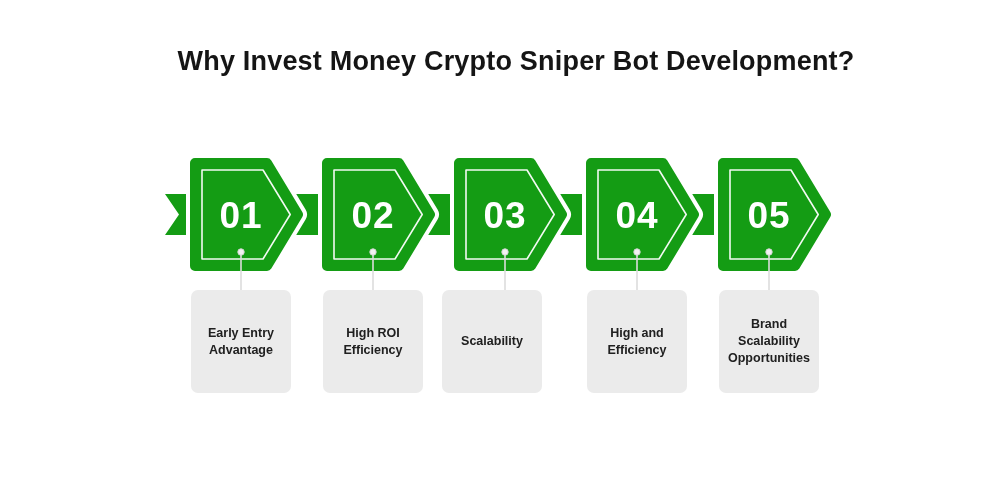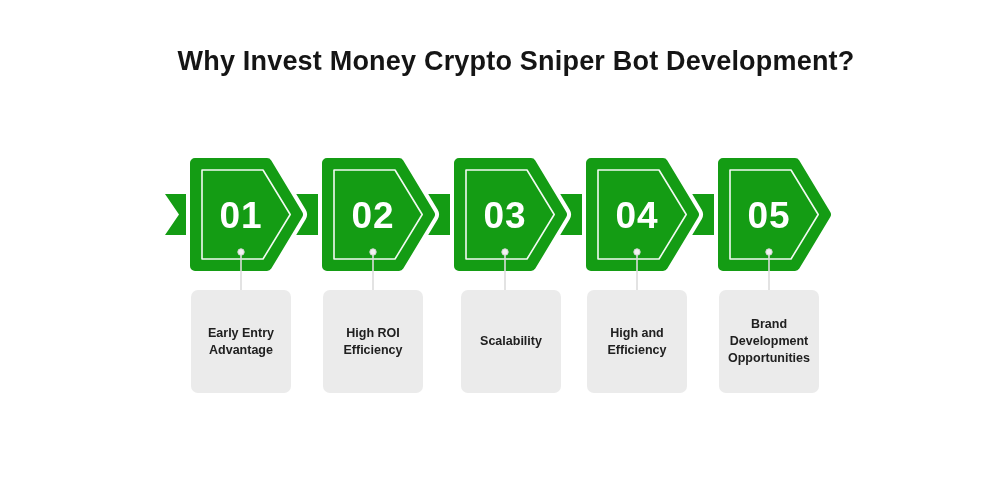--- a/index.html
+++ b/index.html
@@ -129,21 +129,21 @@
     <circle class="cdot" cx="769" cy="252" r="3.2"></circle>
   </g>
 </svg>
 
 <div class="card" style="left:191px">
   <span>Early Entry Advantage</span>
 </div>
 <div class="card" style="left:323px">
   <span>High ROI Efficiency</span>
 </div>
-<div class="card" style="left:461px">
+<div class="card" style="left:442px">
   <span>Scalability</span>
 </div>
 <div class="card" style="left:587px">
   <span>High and Efficiency</span>
 </div>
 <div class="card" style="left:719px">
-  <span>Brand Development Opportunities</span>
+  <span>Brand Scalability Opportunities</span>
 </div>
 
 </body></html>

